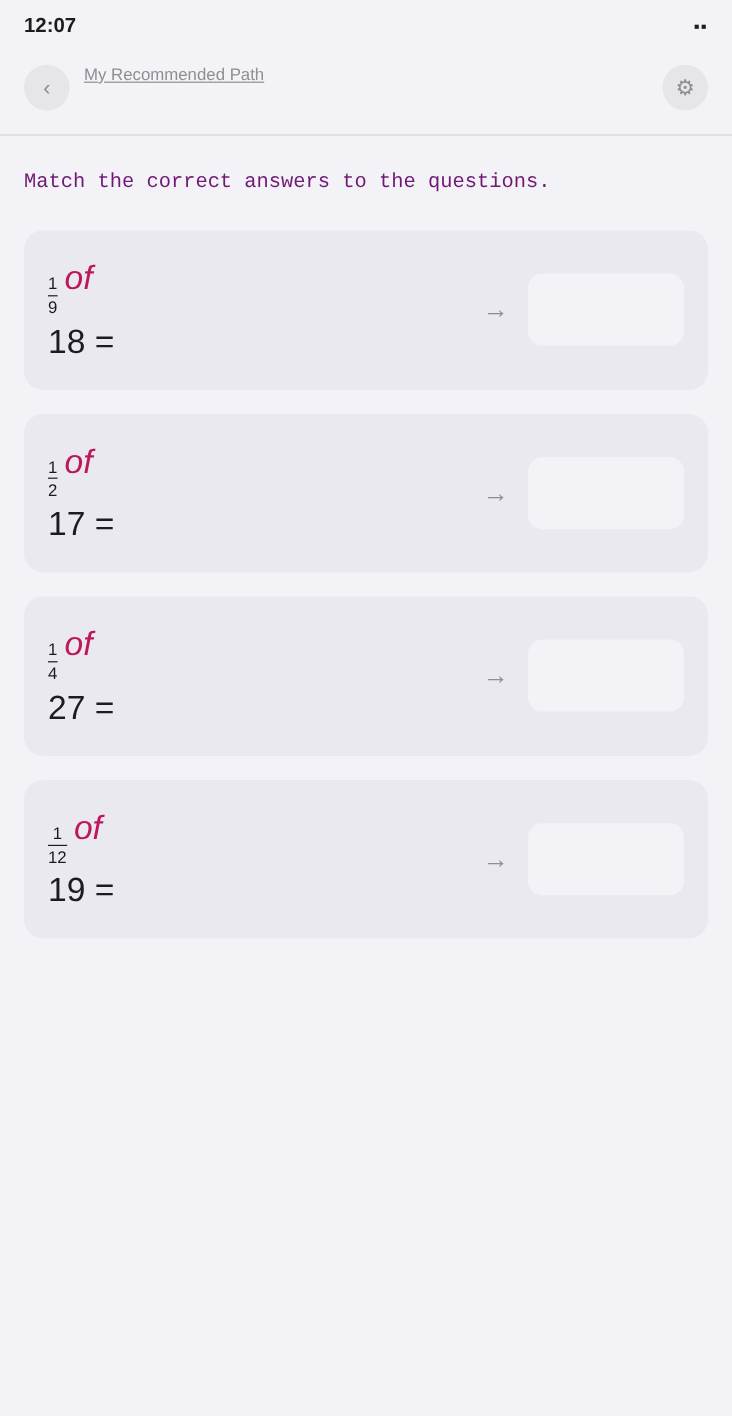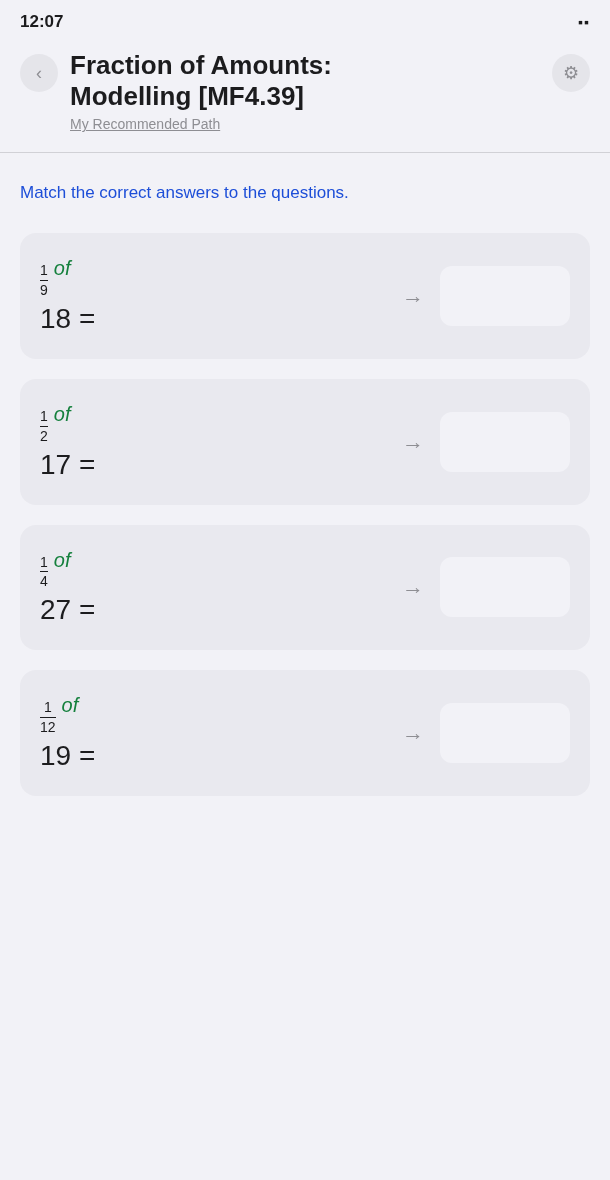--- a/index.html
+++ b/index.html
@@ -109,22 +109,23 @@
       background: #d1d1d6;
       margin: 0;
     }
 
     .content {
       padding: 30px 20px 20px 20px;
     }
 
     .instruction {
       font-size: 17px;
-      color: #1d4ed8;
+      color: #701a75;
       margin-bottom: 30px;
+      font-family: Liberation Mono, monospace;
     }
 
     .question-card {
       background: #e9e9ef;
       border-radius: 16px;
       padding: 24px 20px;
       margin-bottom: 20px;
       display: flex;
       align-items: center;
       justify-content: space-between;
@@ -164,23 +165,23 @@
       background: #1c1c1e;
       margin: 1px 0;
     }
 
     .fraction .denominator {
       font-size: 14px;
       line-height: 1.2;
     }
 
     .of-text {
-      font-size: 20px;
+      font-size: 28px;
       font-style: italic;
-      color: #15803d;
+      color: #be185d;
     }
 
     .equation-line {
       font-size: 28px;
       color: #1c1c1e;
       margin-top: 4px;
     }
 
     .arrow-area {
       display: flex;
@@ -208,21 +209,20 @@
   <span class="status-time">12:07</span>
   <span class="status-icons">▪▪</span>
 </div>
 
 <div class="header">
   <div class="header-left">
     <div class="back-btn">
       <span>‹</span>
     </div>
     <div class="header-title-block">
-      <div class="header-title">Fraction of Amounts:<br>Modelling [MF4.39]</div>
       <div class="header-subtitle">My Recommended Path</div>
     </div>
   </div>
   <div class="gear-btn">
     <span>⚙</span>
   </div>
 </div>
 
 <div class="divider"></div>
 

